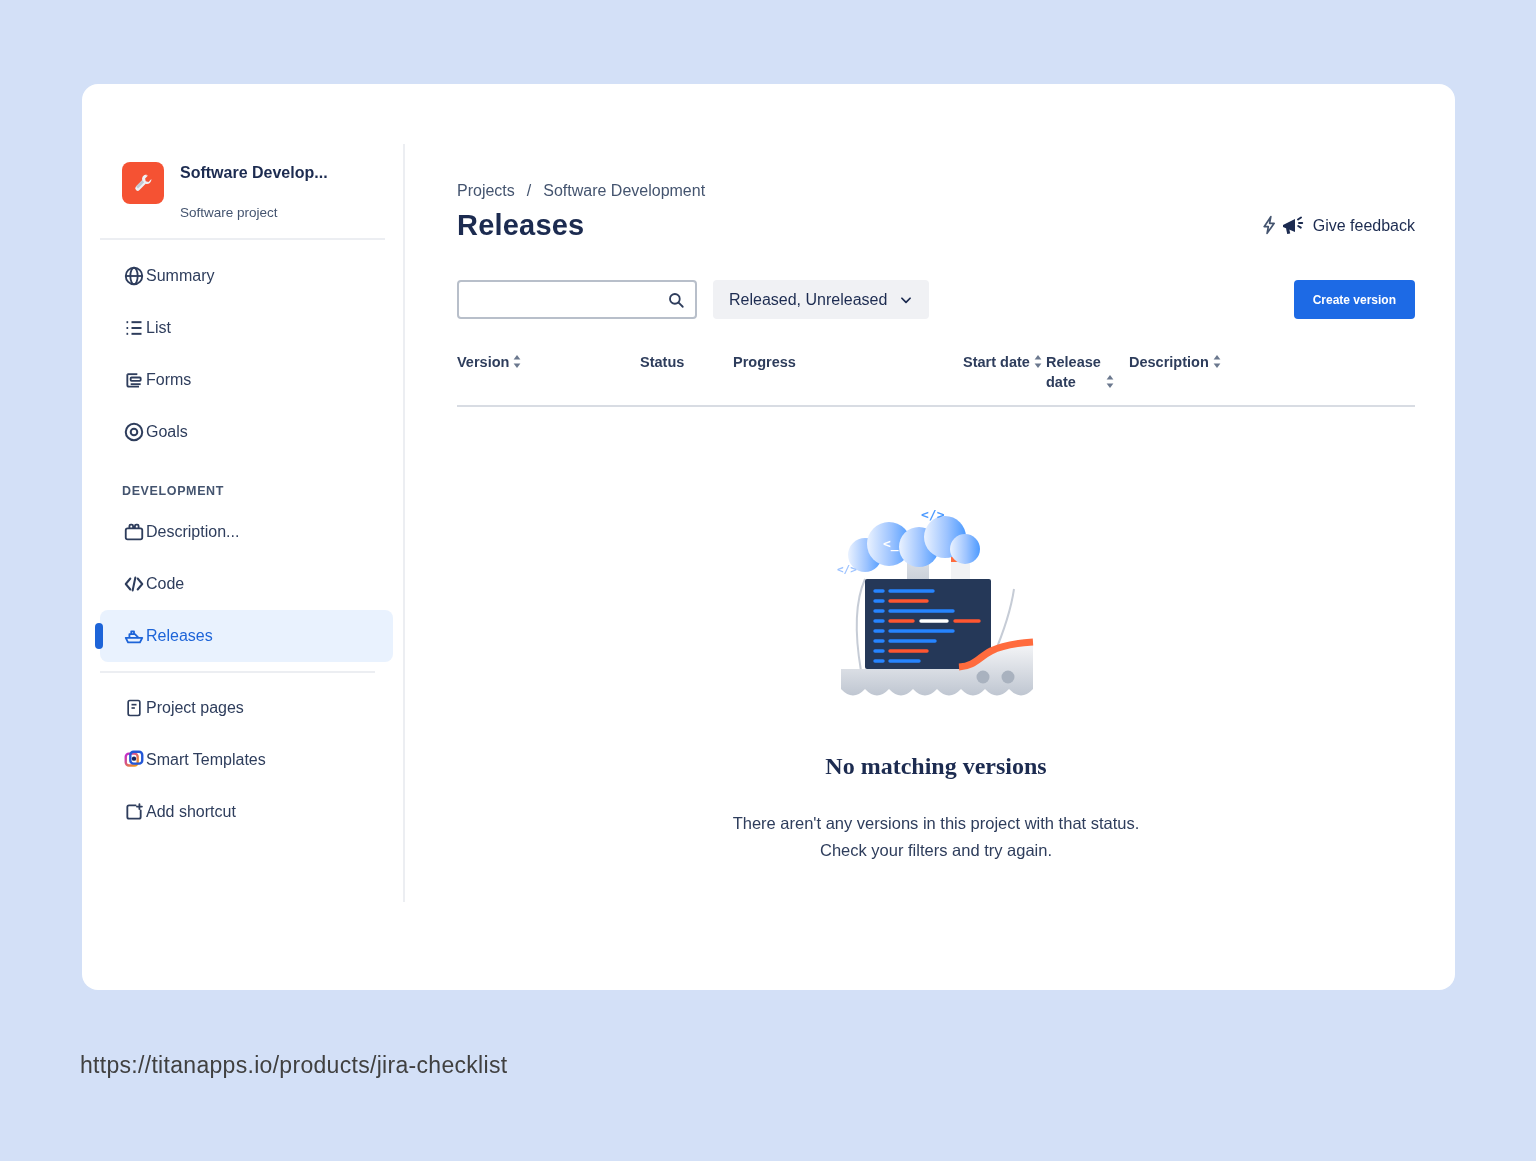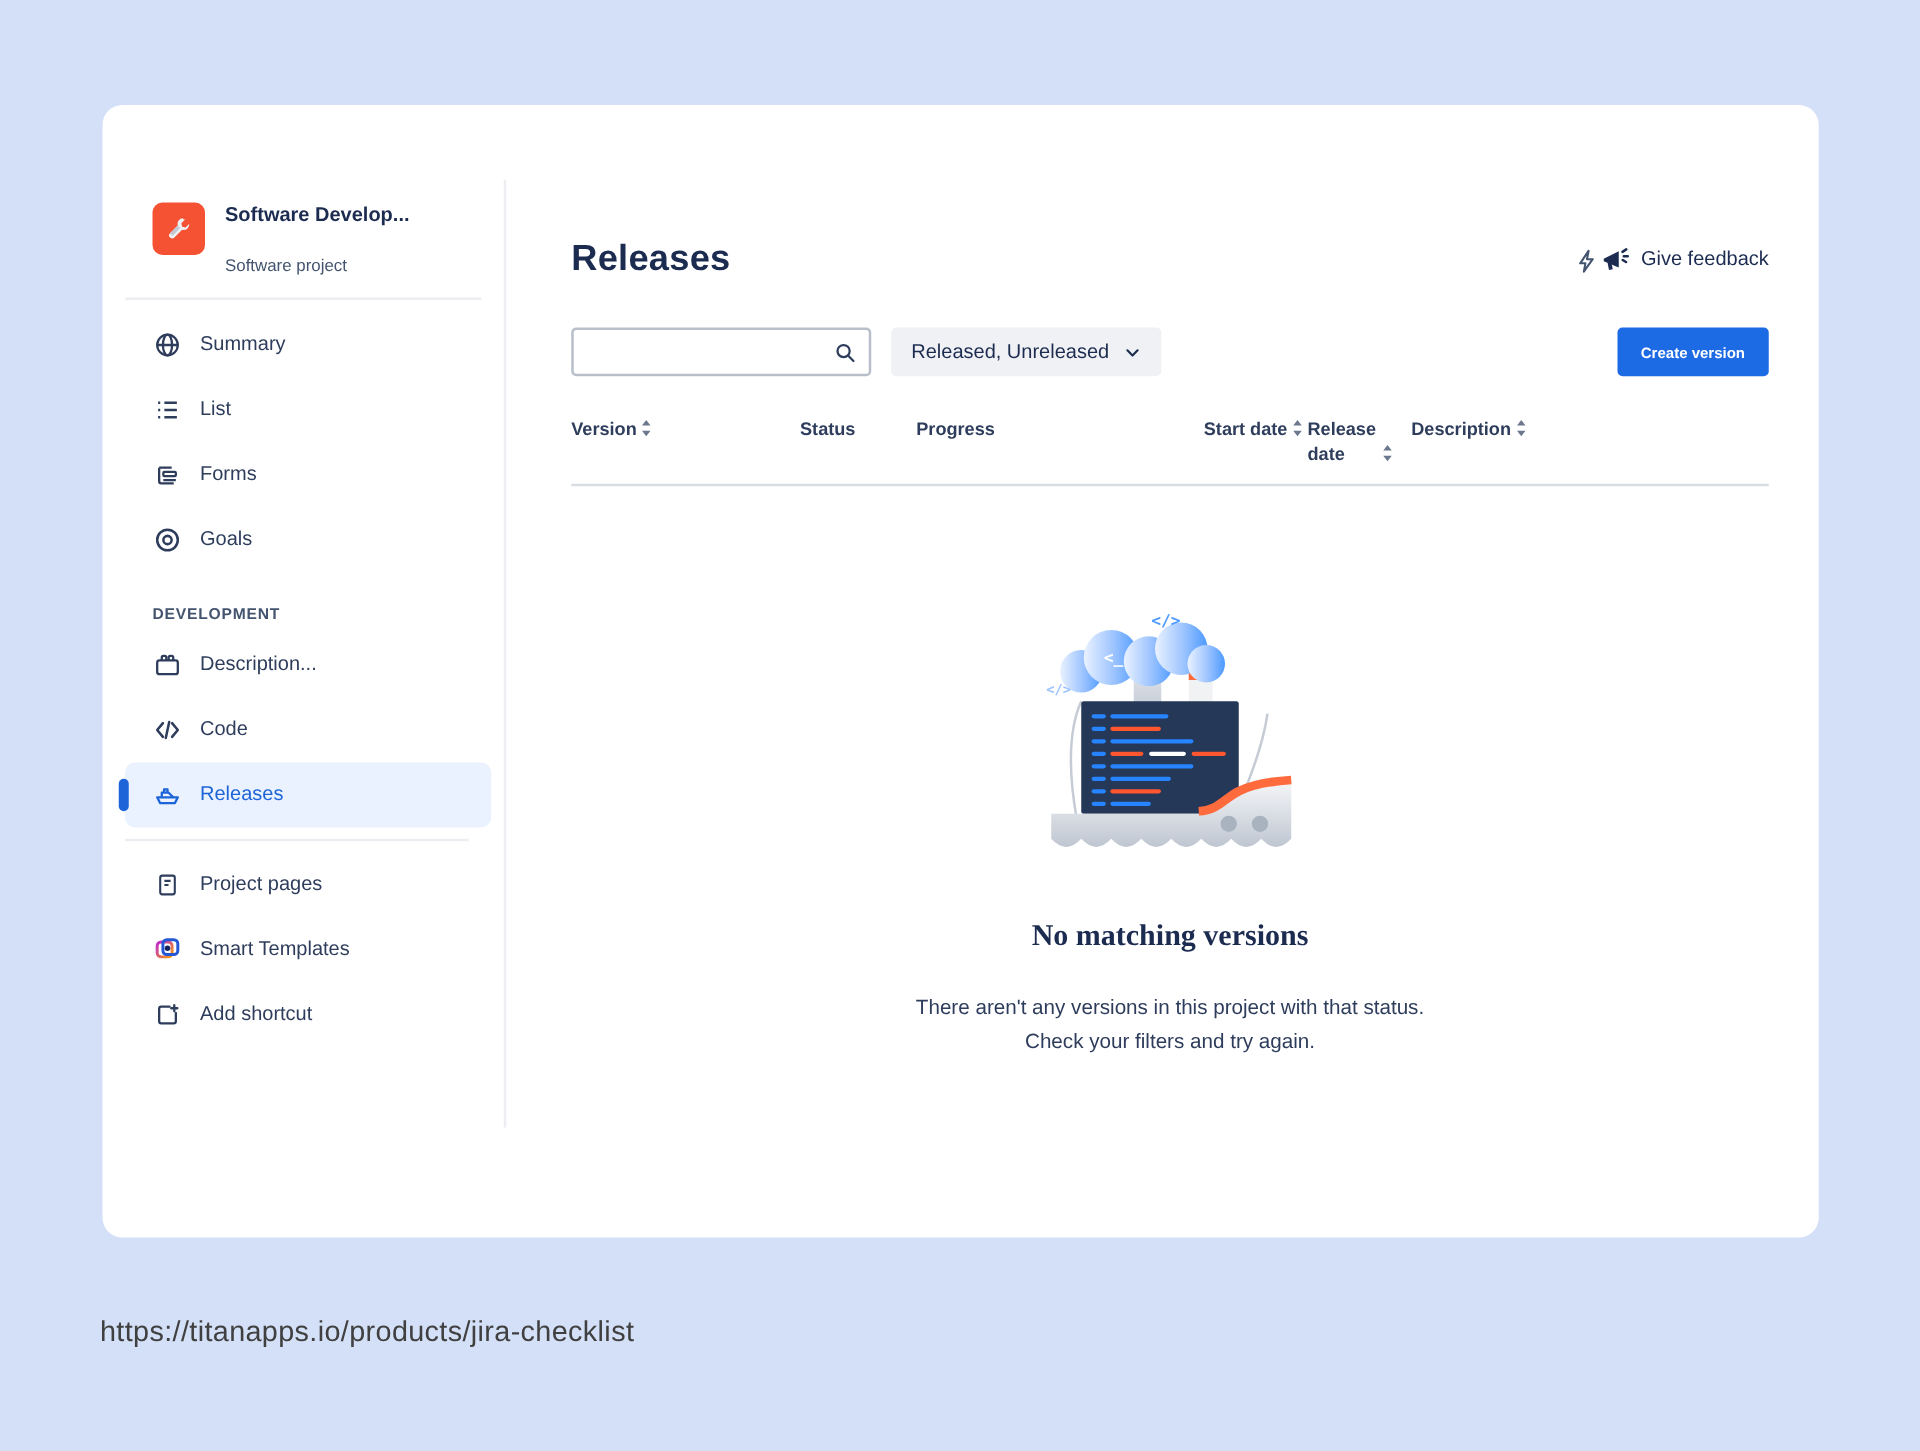--- a/index.html
+++ b/index.html
@@ -29,21 +29,21 @@
   .project-header { display:flex; align-items:flex-start; gap:16px; padding-left:2px; }
   .project-avatar {
     width:42px; height:42px; border-radius:8px; background:#f55233;
     display:flex; align-items:center; justify-content:center; flex:0 0 42px;
   }
   .project-name { font-size:16px; font-weight:bold; color:#1c2b50; padding-top:2px; }
   .project-type { font-size:13.5px; color:#44546f; margin-top:23px; }
   .header-divider { height:2px; background:#eceef2; margin:18px 20px 10px -20px; }
   .nav { list-style:none; }
   .nav-item {
-    display:flex; align-items:center; gap:14px;
+    display:flex; align-items:center; 
     height:52px; font-size:16px; color:#2e3d5c; cursor:pointer;
     position:relative; border-radius:8px; padding-left:2px;
     width:273px;
     text-align:right;
   }
   .nav-item .nico { width:24px; height:24px; flex:0 0 24px; display:flex; align-items:center; justify-content:center; }
   .nav-item.selected {
     background:#e9f2fe; color:#1d64d8; margin-left:-20px; padding-left:22px; width:293px;
   }
   .nav-item.selected .pill {
@@ -55,21 +55,21 @@
     margin:26px 0 8px 2px;
   }
   .nav-divider { height:2px; background:#eceef2; margin:9px 30px 9px -20px; }
   svg.icon { display:block; }
   
   .main { flex:1; padding:98px 40px 0 52px; position:relative; }
   .breadcrumb { font-size:16px; color:#44546f; display:flex; gap:12px; align-items:center; }
   .breadcrumb a { color:#44546f; text-decoration:none; cursor:pointer; }
   .title-row { display:flex; align-items:center; justify-content:space-between; margin-top:9px; }
   .page-title { font-size:29px; font-weight:bold; color:#1c2b50; letter-spacing:.2px; }
-  .title-actions { display:flex; align-items:flex-end; }
+  .title-actions { display:flex; align-items:flex-start; }
   .feedback { display:flex; align-items:center; gap:9px; font-size:16px; color:#1c2b50; font-weight:500; cursor:pointer; }
   .bolt-btn { cursor:pointer; display:flex; }
   .toolbar { display:flex; align-items:center; margin-top:38px; }
   .search-box {
     width:240px; height:39px; border:2px solid #b8bfca; border-radius:4px;
     display:flex; align-items:center; padding:0 10px 0 12px; background:#fff;
   }
   .search-box input {
     border:none; outline:none; flex:1; font-size:15px; min-width:0;
     font-family:"Liberation Sans", sans-serif; color:#2e3d5c;
@@ -247,20 +247,25 @@
               <line x1="15.5" y1="5.5" x2="21.5" y2="5.5"></line>
           </svg>
         </span>
         <span>Add shortcut</span>
       </li>
     </ul>
   </div>
 
   <div class="main">
 
+    <div class="breadcrumb">
+      <a>Projects</a>
+      <span>/</span>
+      <a>Software Development</a>
+    </div>
 
     <div class="title-row">
       <h1 class="page-title">Releases</h1>
       <div class="title-actions">
         <span class="bolt-btn">
           <svg class="icon" width="20" height="22" viewBox="0 0 24 24">
             <path d="M13 2 5 14h5l-1.5 8L17 10h-5.5z" fill="none" stroke="#44546f" stroke-width="2" stroke-linejoin="round"></path>
           </svg>
         </span>
         <span class="feedback">

